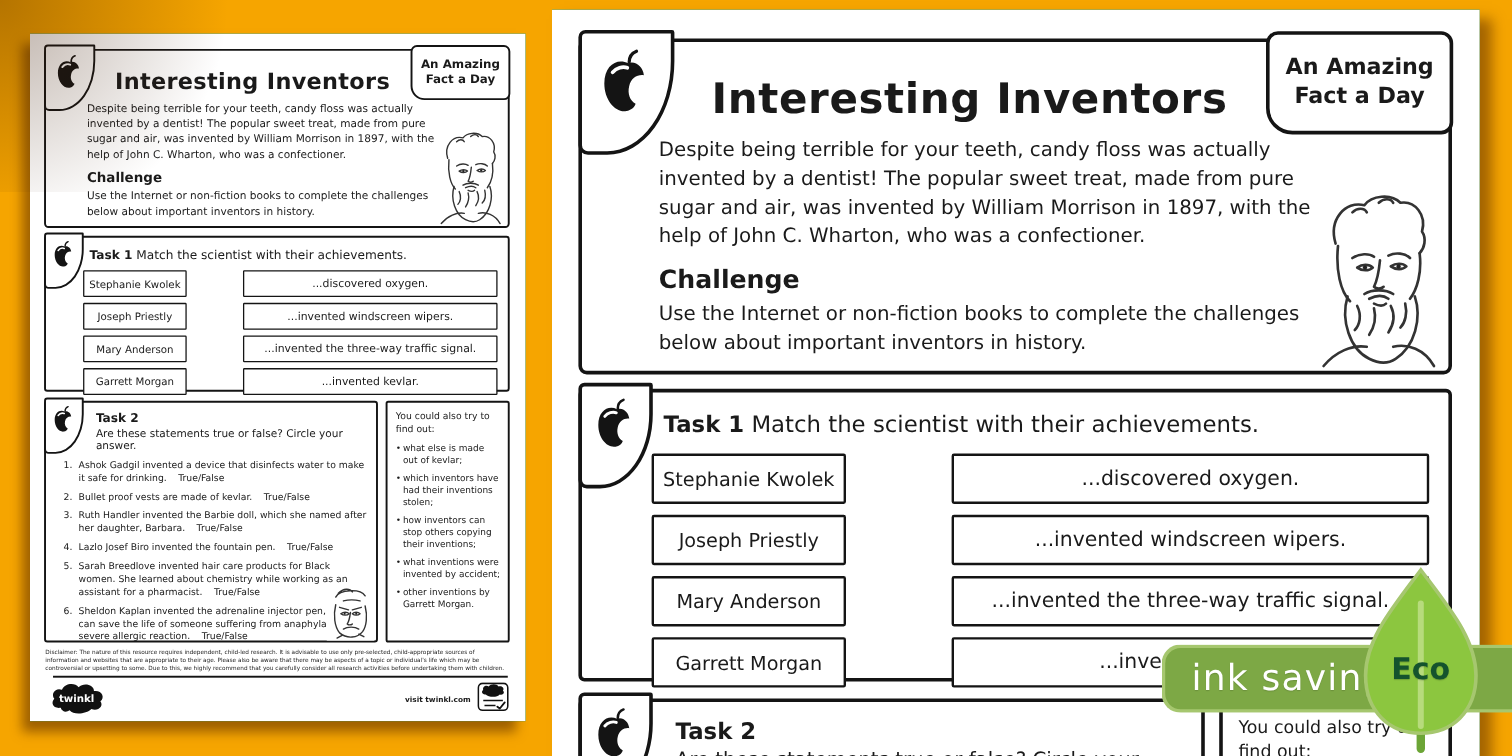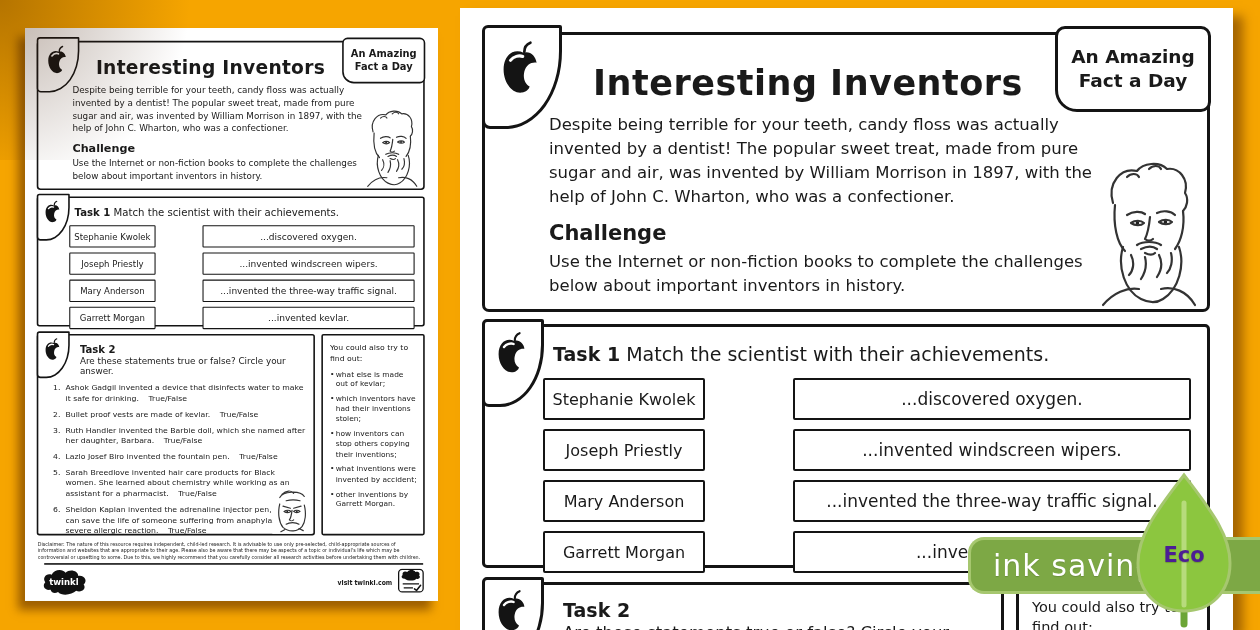--- a/index.html
+++ b/index.html
@@ -76,21 +76,21 @@
   
   .eco-band { position:absolute; left:968px; top:537px; right:0; height:57px; z-index:10;
               background:var(--band-green,#7DA845); border:3px solid var(--band-border,#A3C36B); border-right:none;
               border-radius:16px 0 0 16px; box-sizing:border-box; display:flex; align-items:center; padding-left:22px; }
   .eco-band-text { color:#fff; font-size:30px; letter-spacing:1px; text-shadow:0 1px 1px rgba(0,0,0,.15); }
   .eco-leaf-wrap { position:absolute; left:1126px; top:471px; width:116px; height:158px; z-index:11; }
   .leaf-body { fill:var(--leaf-green,#8CC63F); stroke:var(--band-border,#A3C36B); stroke-width:3; }
   .leaf-vein { stroke:var(--leaf-vein,#B7DB7C); stroke-width:5; fill:none; stroke-linecap:round; }
   .leaf-stem { stroke:#6CA536; stroke-width:7; fill:none; stroke-linecap:round; }
   .eco-text { position:absolute; left:1126px; top:543px; width:116px; text-align:center; z-index:12;
-              color:#4c1d95; font-weight:bold; font-size:21px; text-shadow:0 1px 1px rgba(0,0,0,.2); }
+              color:#14532d; font-weight:bold; font-size:25px; text-shadow:0 1px 1px rgba(0,0,0,.2); }
 
   .sketch path { stroke:#333; stroke-width:2.2; fill:none; stroke-linecap:round; stroke-linejoin:round; }
   .sketch .dot { fill:#222; stroke:none; }
 </style>
 </head>
 <body>
 
 <div class="stage">
 
   <div class="page page-left">

